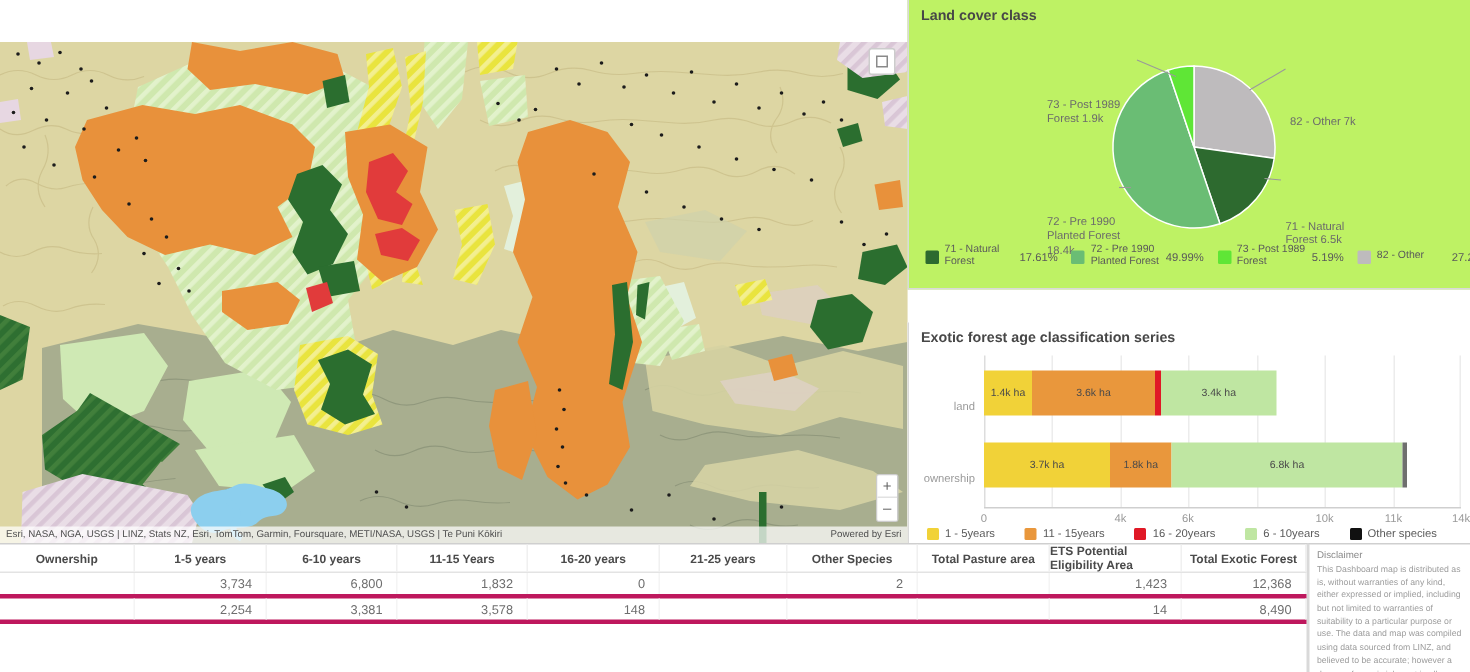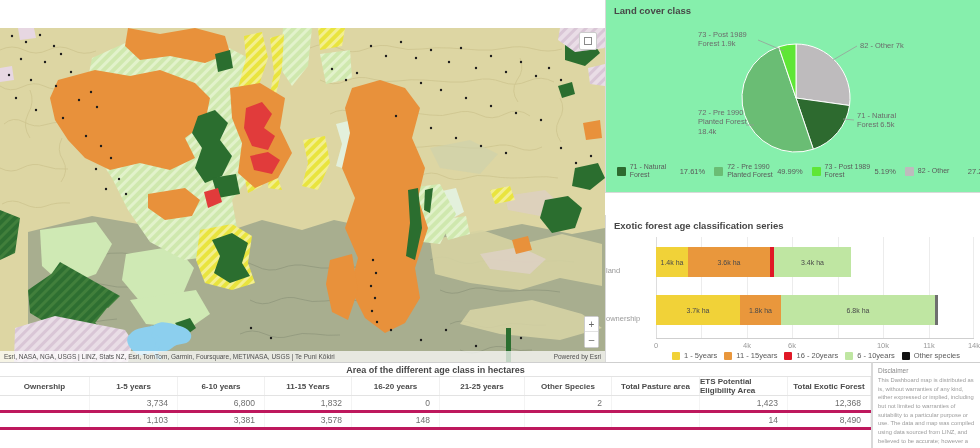--- a/index.html
+++ b/index.html
@@ -14,39 +14,39 @@
   .map-panel { position:absolute; left:0; top:28px; width:605px; height:334px; overflow:hidden; background:#ddd6a3; }
   .map-panel svg { display:block; }
   .map-attrib { position:absolute; left:0; right:0; bottom:0; height:11px; background:rgba(255,255,255,.72); display:flex; justify-content:space-between; align-items:center; font-size:6.5px; color:#4f4f4f; padding:0 4px; }
   .map-btn { position:absolute; width:18px; height:18px; background:#fff; border:1px solid #ccc; border-radius:2px; display:flex; align-items:center; justify-content:center; cursor:pointer; padding:0; }
   .map-btn .glyph { width:8px; height:8px; border:1px solid #8a8a8a; }
   .zoomctl { position:absolute; right:6px; bottom:14px; width:15px; background:#fff; border:1px solid #ccc; border-radius:2px; display:flex; flex-direction:column; }
   .zoomctl button { background:#fff; border:none; border-bottom:1px solid #e2e2e2; height:15px; font-size:10px; color:#666; line-height:13px; cursor:pointer; padding:0; }
   .zoomctl button:last-child { border-bottom:none; }
 
   
-  .pie-panel { position:absolute; left:605px; top:0; width:375px; height:193px; border-left:1px solid #d9d9d9; border-bottom:1px solid #d9d9d9; background:#86efac;text-decoration:underline; }
+  .pie-panel { position:absolute; left:605px; top:0; width:375px; height:193px; border-left:1px solid #d9d9d9; border-bottom:1px solid #d9d9d9; background:#bef264;text-decoration:underline; }
   .bar-panel { position:absolute; left:605px; top:215px; width:361px; height:147px; border-left:1px solid #d9d9d9; background:#fff; }
   .panel-title { position:absolute; left:8px; top:5px; font-size:9.5px; font-weight:bold; color:#474747; }
 
   .pie-svg { position:absolute; left:0; top:0; }
-  .callout { position:absolute; font-size:7.5px; color:#6b6b6b; line-height:1.25; white-space:pre-line; }
+  .callout { position:absolute; font-size:7.5px; color:#6b6b6b; line-height:1.25; white-space:pre-line;margin-top:35px; }
   .pie-legend { position:absolute; left:30px; right:6px; top:163px; display:flex; justify-content:center; gap:9px; }
   .pleg-item { display:flex; align-items:center; gap:4px; }
   .pleg-item .sw { width:9px; height:9px; border-radius:1px; flex:0 0 auto; }
   .pleg-item .lbl { font-size:7px; color:#5a5a5a; line-height:1.2; width:46px; white-space:pre-line; }
   .pleg-item .pct { font-size:7.5px; color:#5a5a5a; }
 
   .plot { position:absolute; left:50px; top:22px; width:318px; height:102px; border-bottom:1px solid #cfcfcf; }
   .gline { position:absolute; top:0; bottom:0; width:1px; background:#ececec; }
   .bar-row { position:absolute; left:0; height:30px; display:flex; }
   .seg { height:100%; display:flex; align-items:center; justify-content:center; font-size:7px; color:#4a4a4a; overflow:hidden; }
-  .cat-label { position:absolute; left:0; width:44px; text-align:left; font-size:7.5px; color:#9a9a9a; }
+  .cat-label { position:absolute; left:0; width:44px; text-align:right; font-size:7.5px; color:#9a9a9a; }
   .tick { position:absolute; top:126px; transform:translateX(-50%); font-size:7.5px; color:#9a9a9a; }
-  .bar-legend { position:absolute; left:10px; right:6px; top:136px; display:flex; justify-content:flex-end; gap:7px; }
+  .bar-legend { position:absolute; left:10px; right:6px; top:136px; display:flex; justify-content:center; gap:20px; }
   .bleg-item { display:flex; align-items:center; gap:4px; font-size:7.5px; color:#5a5a5a; }
   .bleg-item .sw { width:8px; height:8px; border-radius:1px; }
 
   
   .table-panel { position:absolute; left:0; top:362px; width:872px; height:86px; border-top:1px solid #cfcfcf; border-right:1px solid #d9d9d9; background:#fff; }
   .t-title { height:14px; line-height:14px; text-align:center; font-size:9px; font-weight:bold; color:#474747; border-bottom:1px solid #e3e3e3; }
   .t-grid { display:grid; grid-template-columns:90px 88px 87px 87px 88px 85px 87px 88px 88px auto; }
   .t-head { height:19px; border-bottom:1px solid #e3e3e3; }
   .t-head > div { font-size:8px; font-weight:bold; color:#4a4a4a; display:flex; align-items:center; justify-content:center; border-right:1px solid #f0f0f0; }
   .t-row { height:17px; border-bottom:3px solid #be185d; }
@@ -413,21 +413,20 @@
           <span>6 - 10years</span>
         </div>
       <div class="bleg-item">
           <span class="sw" style="background:#111"></span>
           <span>Other species</span>
         </div>
     </div>
   </div>
 
   <div class="table-panel">
-    <div class="t-title">Area of the different age class in hectares</div>
     <div class="t-grid t-head">
       <div>Ownership</div>
       <div>1-5 years</div>
       <div>6-10 years</div>
       <div>11-15 Years</div>
       <div>16-20 years</div>
       <div>21-25 years</div>
       <div>Other Species</div>
       <div>Total Pasture area</div>
       <div>ETS Potential Eligibility Area</div>
@@ -440,21 +439,21 @@
       <div>1,832</div>
       <div>0</div>
       <div></div>
       <div>2</div>
       <div></div>
       <div>1,423</div>
       <div>12,368</div>
     </div>
     <div class="t-grid t-row">
       <div class="cl"></div>
-      <div>1,103</div>
+      <div>2,254</div>
       <div>3,381</div>
       <div>3,578</div>
       <div>148</div>
       <div></div>
       <div></div>
       <div></div>
       <div>14</div>
       <div>8,490</div>
     </div>
   </div>

